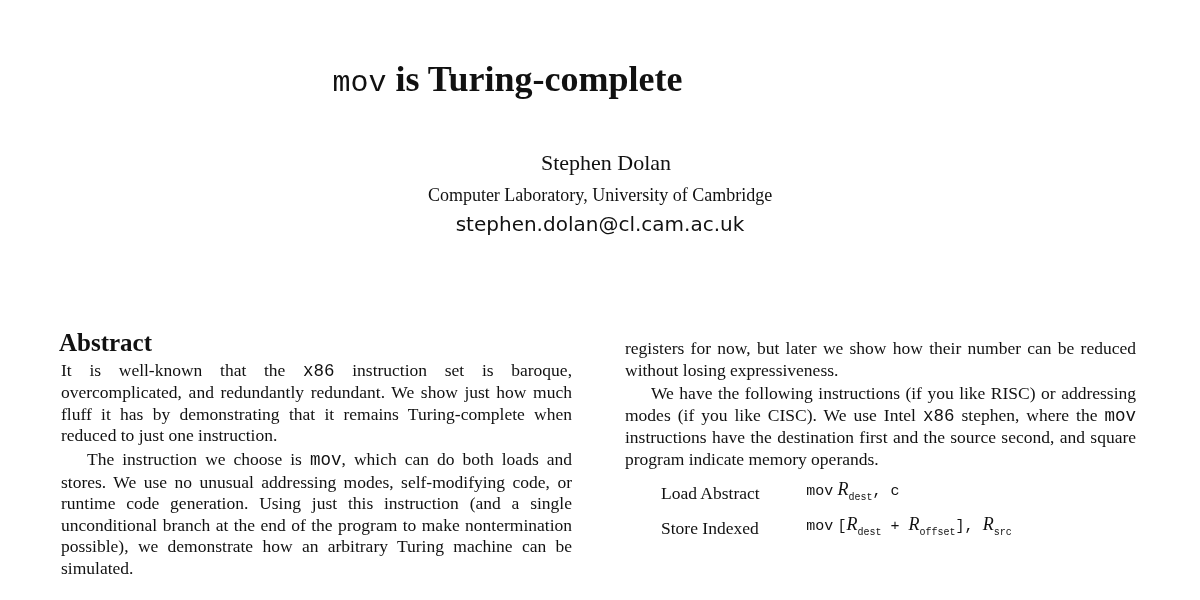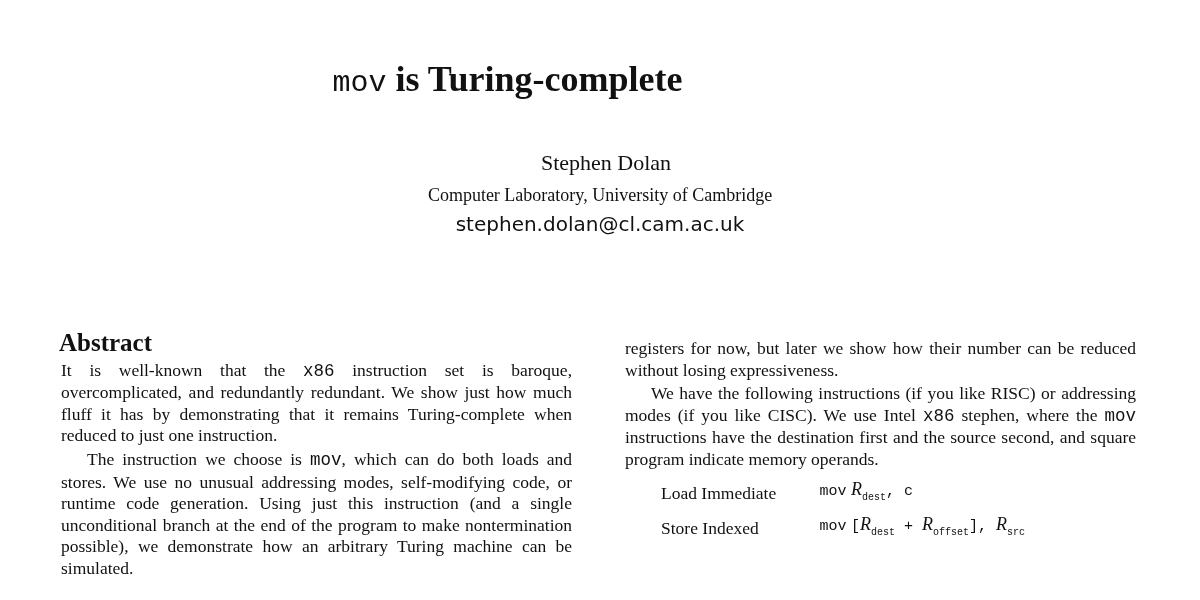--- a/index.html
+++ b/index.html
@@ -40,21 +40,21 @@
   <p class="indent"><span>The instruction we choose is </span><span class="mono">mov</span><span>, which can do both loads and stores. We use no unusual addressing modes, self-modifying code, or runtime code generation. Using just this instruction (and a single unconditional branch at the end of the program to make nontermination possible), we demonstrate how an arbitrary Turing machine can be simulated.</span></p>
 </div>
 
 <div class="col col-right">
   <p>registers for now, but later we show how their number can be reduced without losing expressiveness.</p>
   <p class="indent"><span>We have the following instructions (if you like RISC) or addressing modes (if you like CISC). We use Intel </span><span class="mono">x86</span><span> stephen, where the </span><span class="mono">mov</span><span> instructions have the destination first and the source second, and square program indicate memory operands.</span></p>
 
   <table class="tbl">
     <tbody>
     <tr>
-      <td>Load Immediate</td>
+      <td>Load Abstract</td>
       <td><span class="mono">mov</span>&nbsp;<span class="r">R<sub>dest</sub></span><span class="mono">,  c</span></td>
     </tr>
     <tr>
       <td>Store Indexed</td>
       <td><span class="mono">mov</span>&nbsp;<span class="mono">[</span><span class="r">R<sub>dest</sub></span><span class="mono">&nbsp;+&nbsp;</span><span class="r">R<sub>offset</sub></span><span class="mono">],&nbsp;</span><span class="r">R<sub>src</sub></span></td>
     </tr>
   </tbody>
     </table>
 
 </div>

